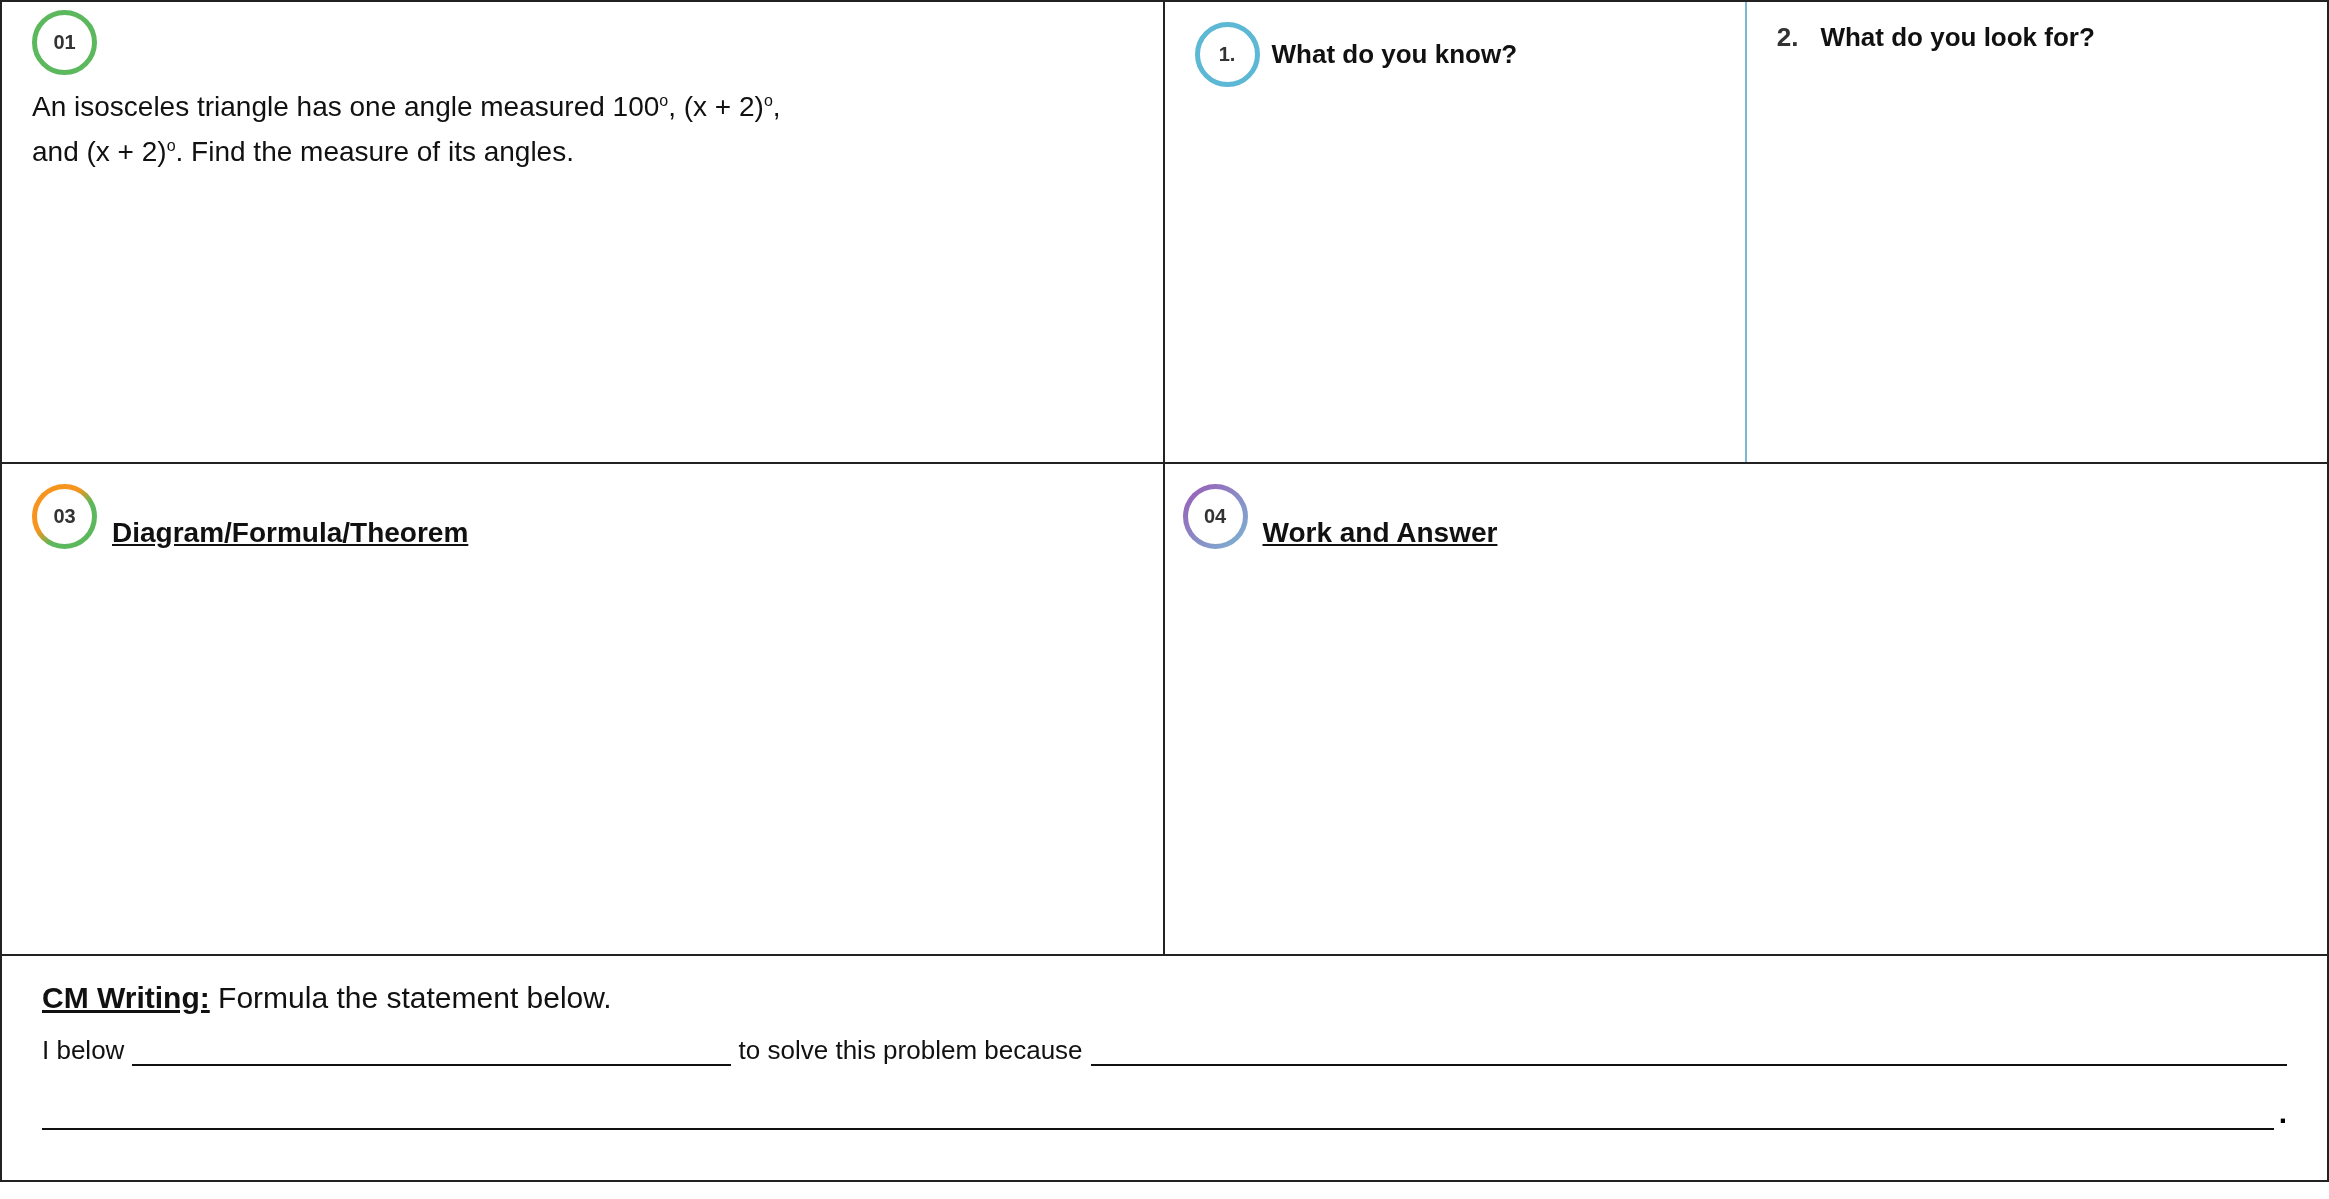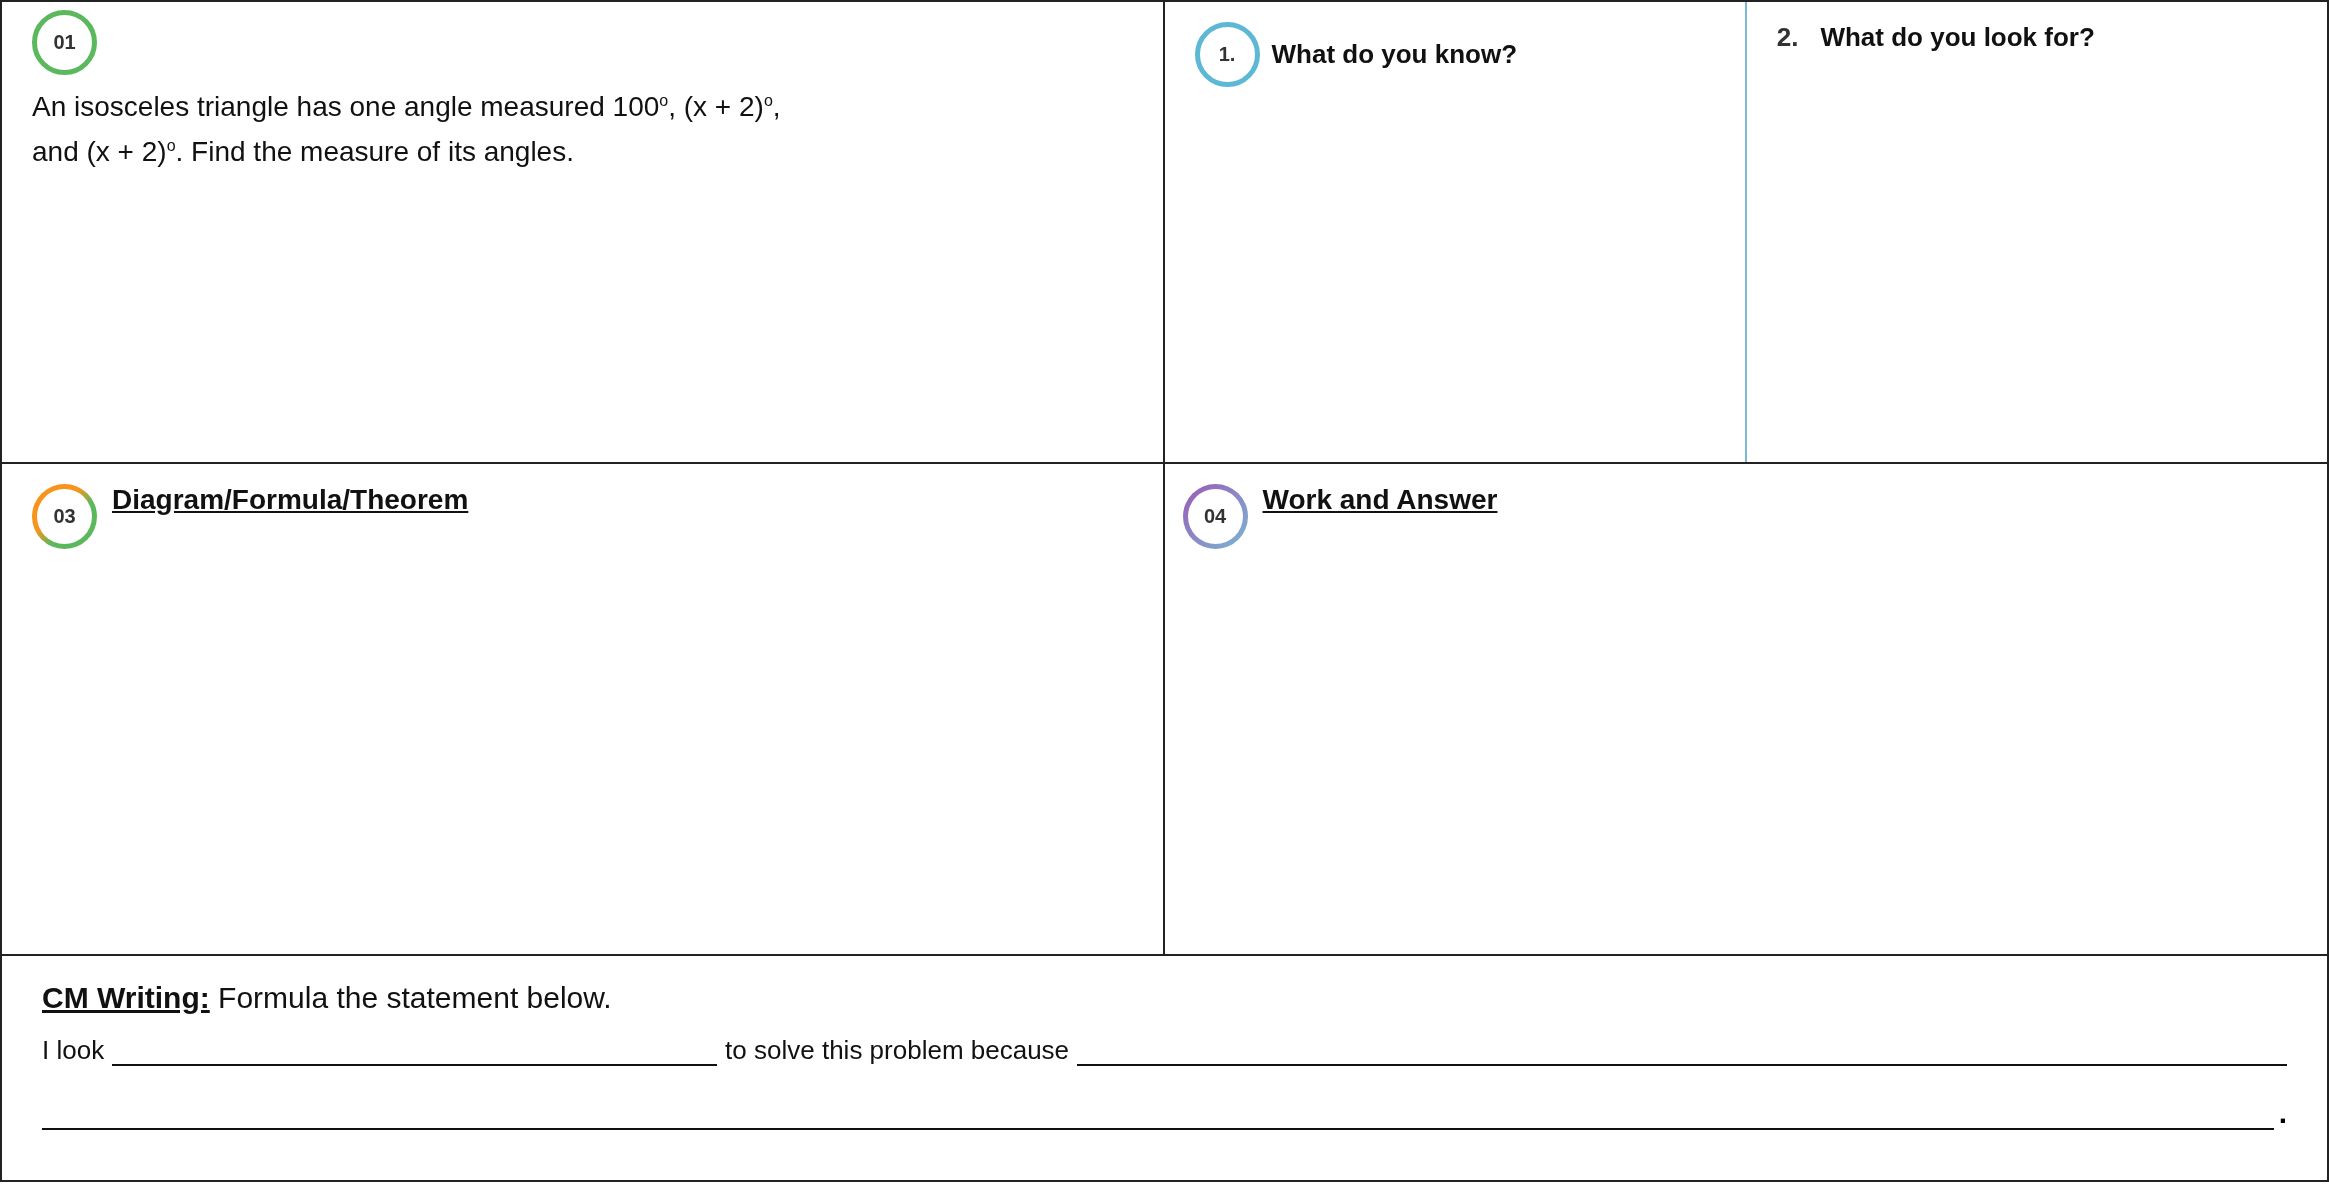--- a/index.html
+++ b/index.html
@@ -82,21 +82,21 @@
 
     .middle-right {
       width: 50%;
       padding: 20px 30px 50px 18px;
       position: relative;
       min-height: 420px;
     }
 
     .section-header {
       display: flex;
-      align-items: flex-start;
+      align-items: flex-end;
       margin-bottom: 15px;
     }
 
     .badge-03 {
       display: inline-flex;
       align-items: center;
       justify-content: center;
       width: 65px;
       height: 65px;
       border-radius: 50%;
@@ -313,21 +313,21 @@
       <div class="content-area" style="min-height:340px;"></div>
     </div>
 
   </div>
 
   <div class="bottom-section">
     <div class="cm-writing-title">
       <strong>CM Writing:</strong><span> Formula the statement below.</span>
     </div>
     <div class="cm-writing-line">
-      <span>I look</span>
+      <span>I below</span>
       <span class="fill-line"></span>
       <span>to solve this problem because</span>
       <span class="fill-line-long"></span>
     </div>
     <div class="bottom-line-row">
       <span class="bottom-full-line"></span>
       <span class="period">.</span>
     </div>
   </div>
 

